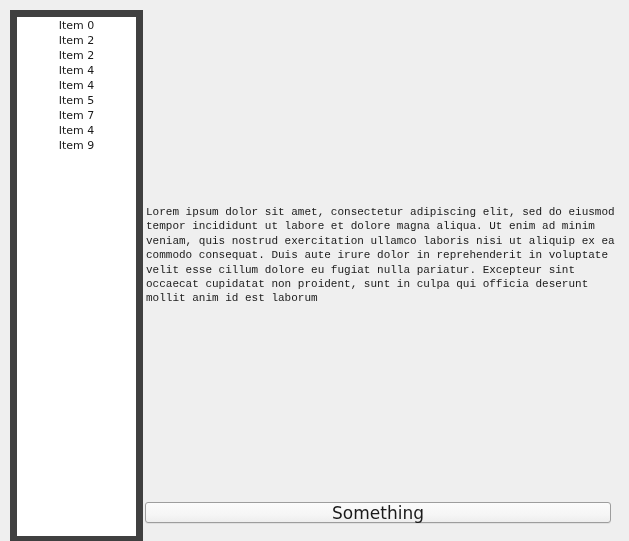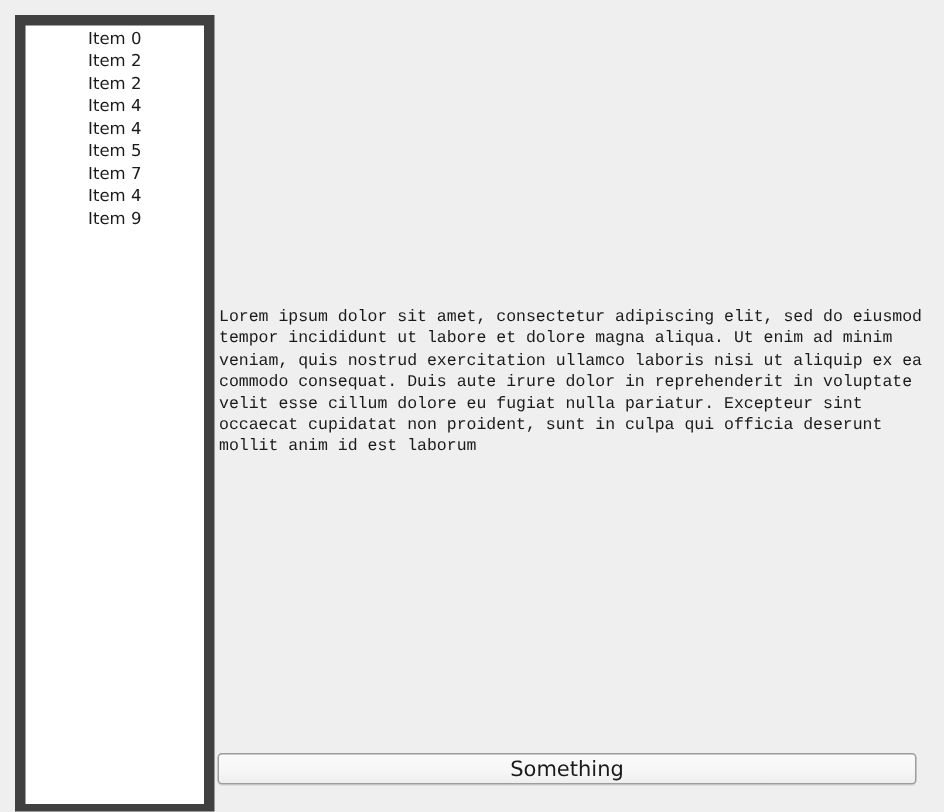--- a/index.html
+++ b/index.html
@@ -59,21 +59,21 @@
     height: 21px;
     box-sizing: border-box;
     border: 1px solid #9d9d9d;
     border-radius: 3px;
     background: linear-gradient(to bottom, #fbfbfb 0%, #f6f6f6 60%, #eeeeee 100%);
     box-shadow: 0 1px 0 rgba(0,0,0,0.06);
     display: flex;
     align-items: center;
     justify-content: center;
     font-family: "DejaVu Sans", sans-serif;
-    font-size: 14px;
+    font-size: 17px;
     color: #1a1a1a;
     padding: 0;
     cursor: default;
   }
 </style>
 </head>
 <body>
 
 <div class="window">
 

